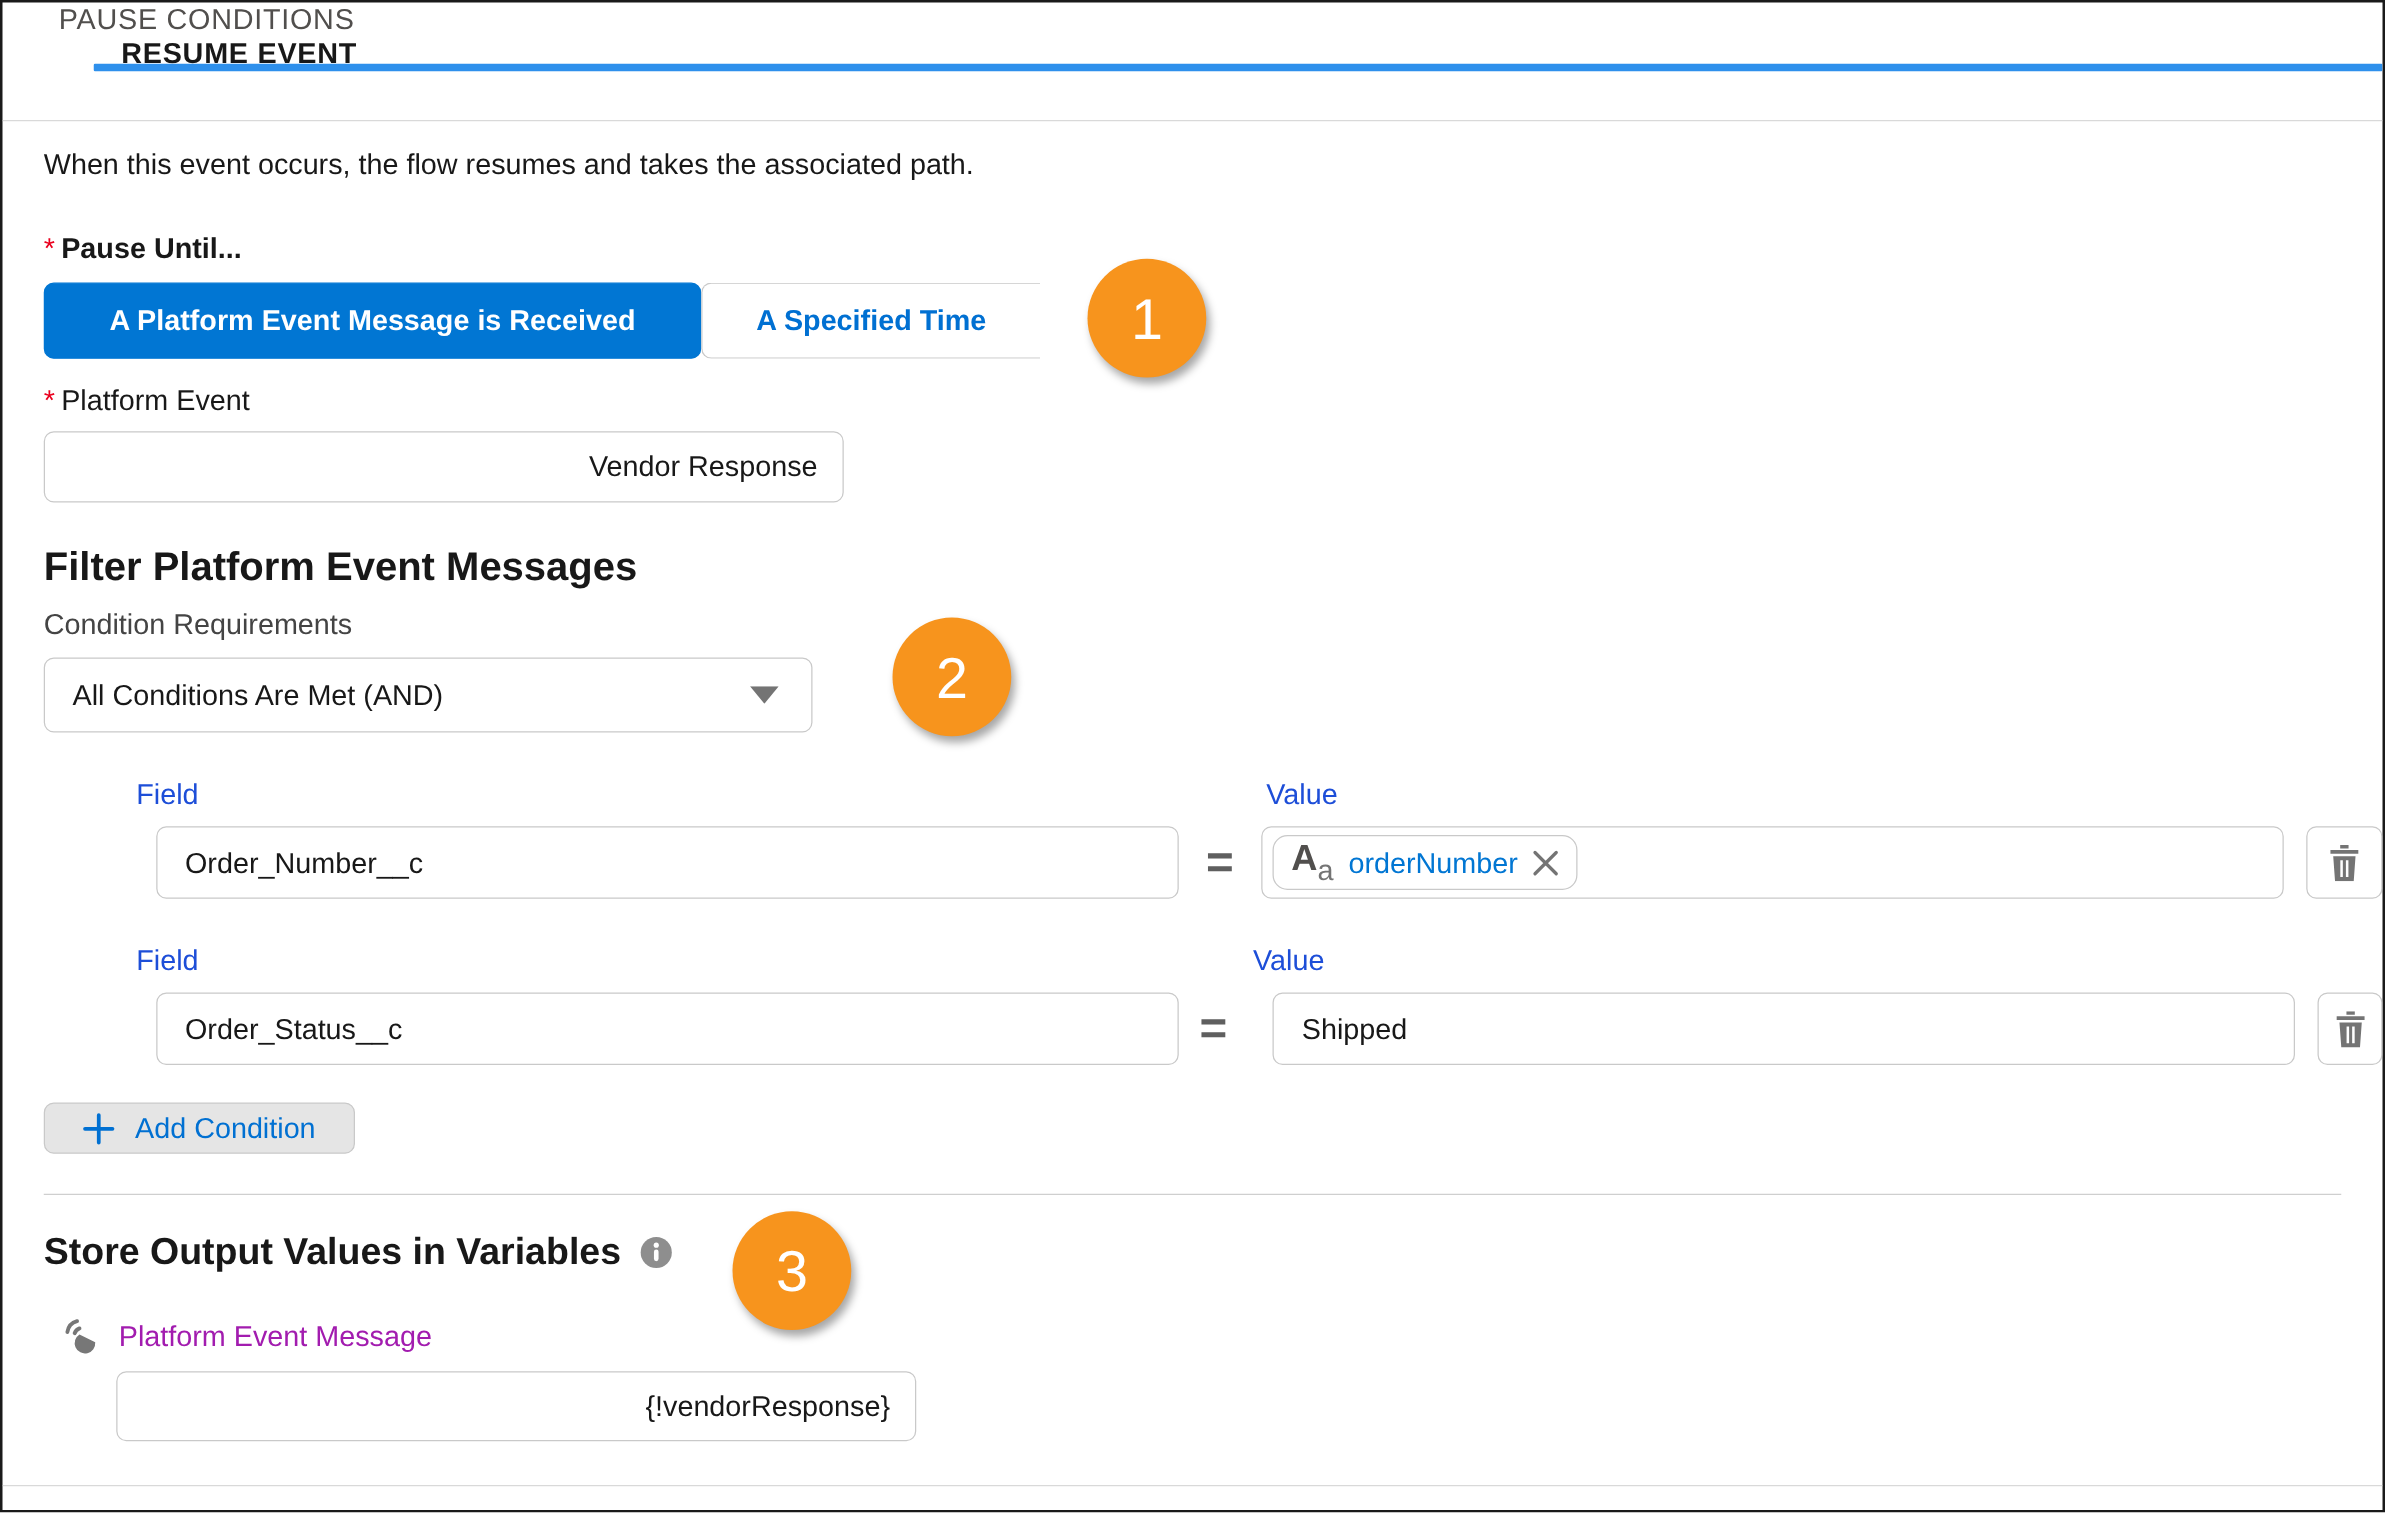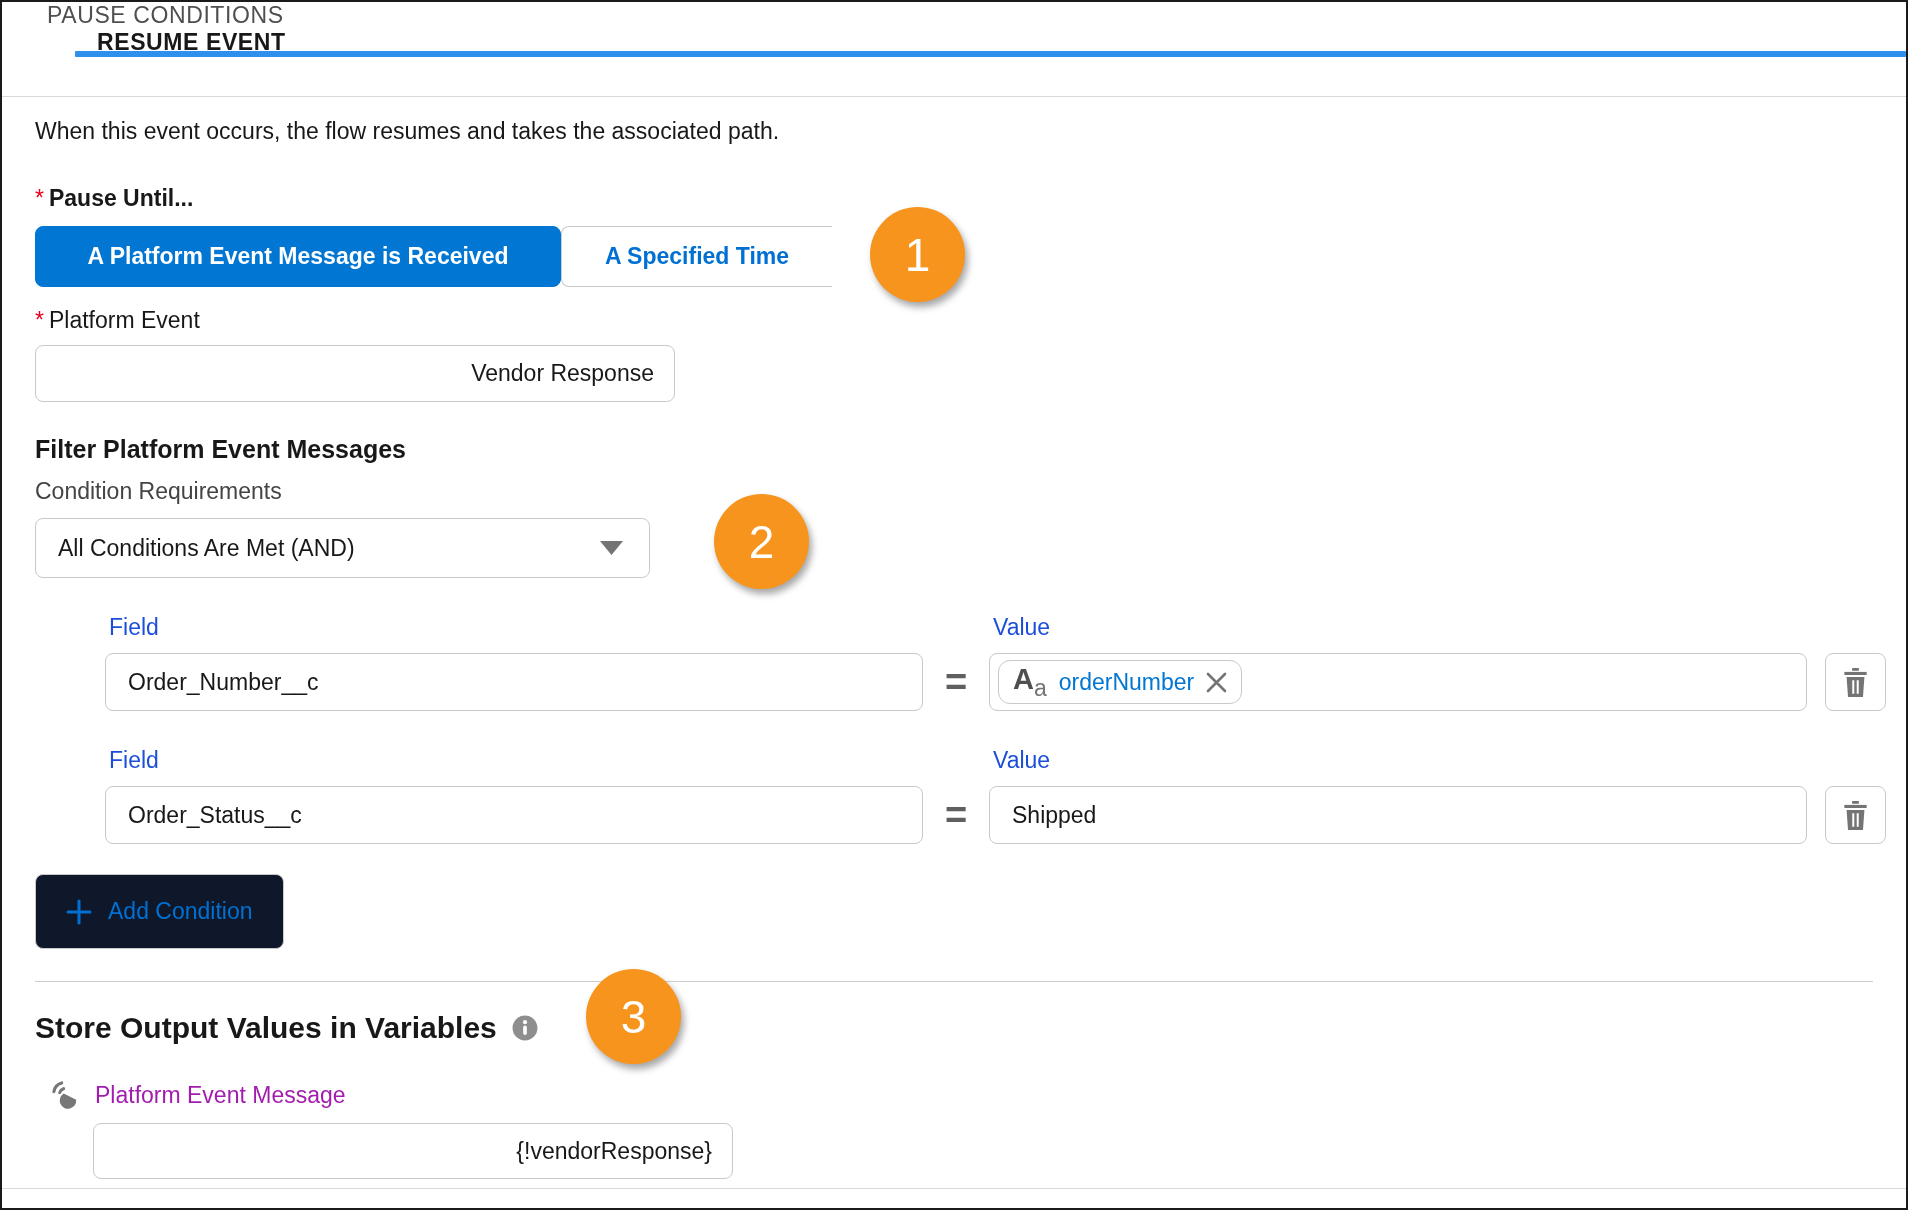--- a/index.html
+++ b/index.html
@@ -65,21 +65,21 @@
 
   .text-input {
     display: block;
     height: 57px; border: 1px solid #c9c9c9; border-radius: 8px;
     font-size: 23px; color:#181818; padding: 0 20px;
     font-family: inherit; background:#fff;
     margin-top: 11px;
   }
   .w640 { width: 640px; text-align: right; }
 
-  .section-title { margin-top: 33px; font-size: 25px; font-weight: bold; color:#181818; }
+  .section-title { margin-top: 33px; font-size: 32px; font-weight: bold; color:#181818; }
   .sub-label { margin-top: 14px; font-size: 23px; color:#444; }
 
   
   .combobox {
     margin-top: 13px;
     width: 615px; height: 60px;
     border: 1px solid #c9c9c9; border-radius: 8px;
     display: flex; align-items: center; justify-content: space-between;
     padding: 0 26px 0 22px;
     font-size: 23px; color: #181818;
@@ -87,21 +87,21 @@
   }
 
   
   .cond-row { display: flex; margin-left: 70px; margin-top: 36px; }
   .cond-col { display: flex; flex-direction: column; }
   .cond-label { font-size: 23px; color:#1d4ed8; margin: 0 0 12px 4px; }
   .cond-input {
     width: 818px; height: 58px;
     border: 1px solid #c9c9c9; border-radius: 8px;
     font-size: 23px; color:#181818; padding: 0 22px;
-    font-family: inherit; background:#fff;
+    font-family: inherit; background:#fff;margin-left:20px;
   }
   .op {
     width: 66px; height: 58px; align-self: flex-end;
     display:flex; align-items:center; justify-content:center;
     font-size: 38px; font-weight: bold; color:#5f5f5f;
   }
   .value-box {
     width: 818px; height: 58px;
     border: 1px solid #c9c9c9; border-radius: 8px;
     display: flex; align-items: center; padding: 0 8px;
@@ -121,23 +121,23 @@
   .trash-btn {
     width: 61px; height: 58px; margin-left: 18px; align-self: flex-end;
     border: 1px solid #c9c9c9; border-radius: 8px; background:#fff;
     display:flex; align-items:center; justify-content:center;
     cursor: pointer;
   }
 
   
   .add-btn {
     margin-top: 30px;
-    height: 75px; padding: 0 30px;
+    height: 41px; padding: 0 30px;
     display: inline-flex; align-items: center; gap: 16px;
-    border: 1px solid #c9c9c9; border-radius: 8px; background:#0f172a;
+    border: 1px solid #c9c9c9; border-radius: 8px; background:#e5e5e5;
     font-size: 23px; color:#0070d2; cursor:pointer;
     font-family: inherit;
   }
 
   .divider { margin-top: 32px; margin-right: 33px; border: none; border-top: 1px solid #cfcfcf; }
 
   .store-title { margin-top: 29px; font-size: 30px; font-weight: bold; display:flex; align-items:center; gap:15px; }
 
   .pem-row { margin-top: 35px; margin-left: 16px; display:flex; align-items:center; gap: 13px; font-size: 23px; color:#a21caf; }
 

